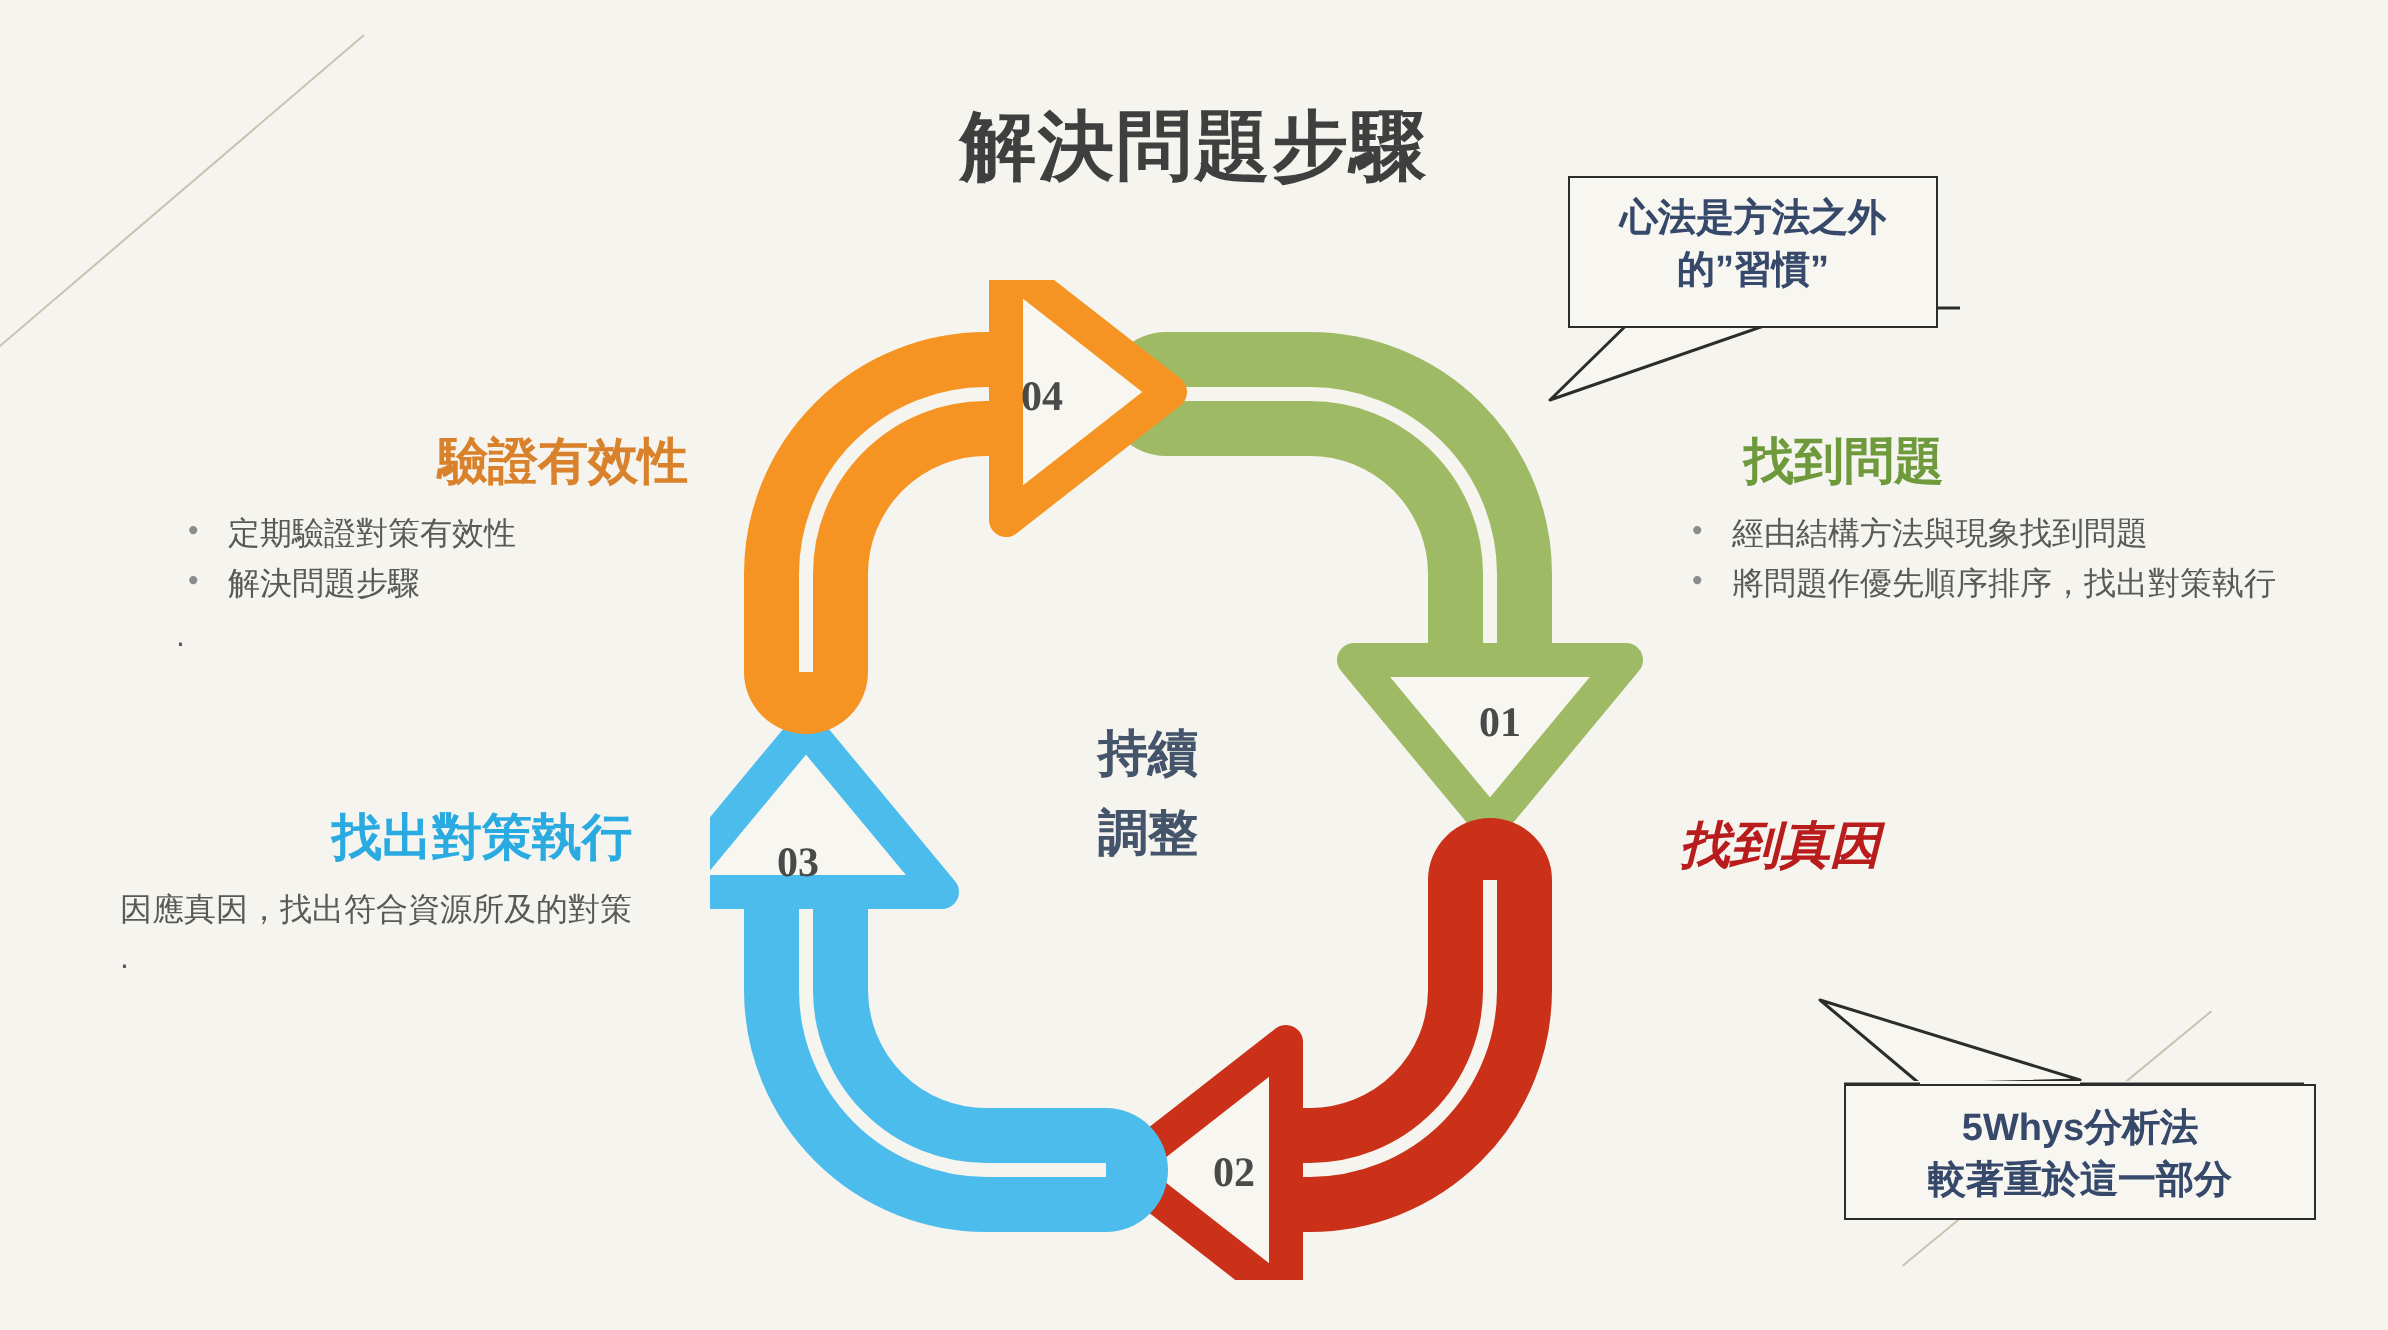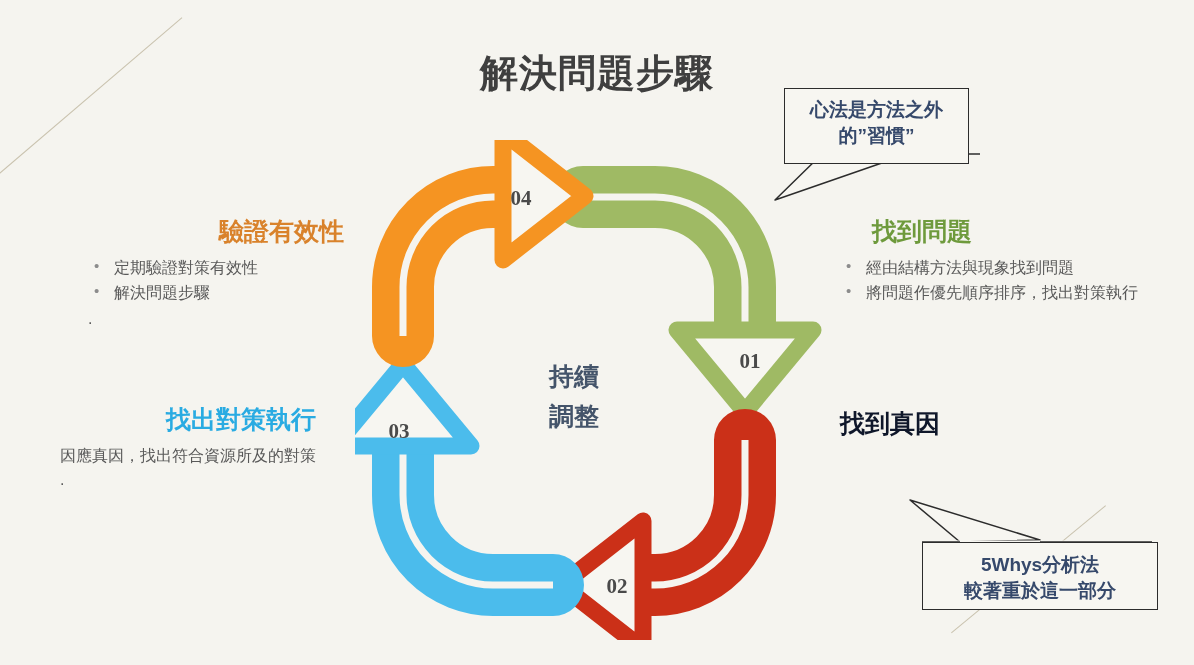--- a/index.html
+++ b/index.html
@@ -196,21 +196,21 @@
 
   <div class="block right" id="block-find-problem">
     <div class="heading" style="color:#6E9A3C;margin-left:32px;">找到問題</div>
     <ul class="bullets">
       <li class="body">經由結構方法與現象找到問題</li>
       <li class="body">將問題作優先順序排序，找出對策執行</li>
     </ul>
   </div>
 
   <div class="block right" id="block-root-cause">
-    <div class="heading" style="color:#0f172a;">找到真因</div>
+    <div class="heading" style="color:#b91c1c;font-style:italic;">找到真因</div>
   </div>
 
   <div class="block left" id="block-verify">
     <div class="heading" style="color:#D9822B;">驗證有效性</div>
     <ul class="bullets">
       <li class="body">定期驗證對策有效性</li>
       <li class="body">解決問題步驟</li>
     </ul>
     <div class="trailing-dot">.</div>
   </div>

